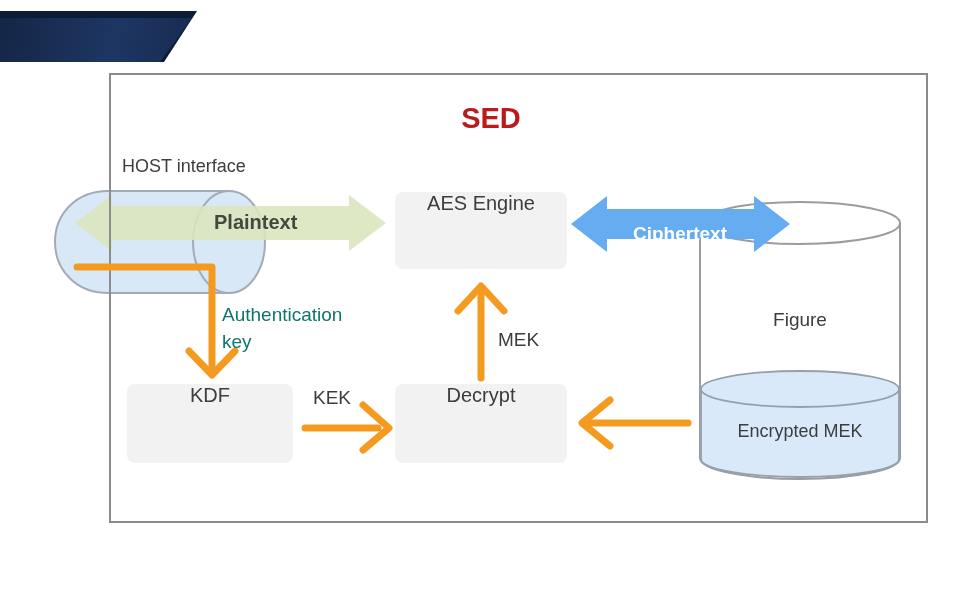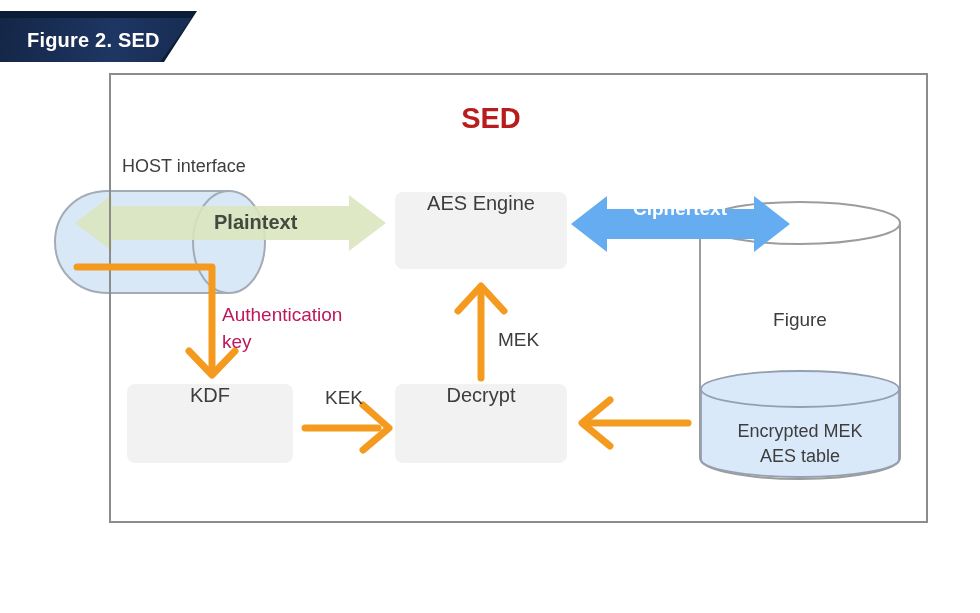--- a/index.html
+++ b/index.html
@@ -52,34 +52,33 @@
   .box-decrypt{left:395px;top:384px;width:172px;height:79px;}
 
   
   .lbl{z-index:3;}
   .storage-label{left:700px;top:309px;width:200px;text-align:center;font-size:19px;}
   .encmek-label{left:700px;top:419px;width:200px;text-align:center;
     font-size:18px;line-height:25px;}
   .encmek-label span{display:block;}
   .plaintext-label{left:214px;top:211px;width:160px;text-align:left;
     font-size:20px;font-weight:bold;color:#45483e;}
-  .ciphertext-label{left:600px;top:198px;width:160px;text-align:center;
+  .ciphertext-label{left:600px;top:223px;width:160px;text-align:center;
     font-size:19px;font-weight:bold;color:#ffffff;}
   .authkey-label{left:222px;top:301px;width:150px;font-size:19px;
-    line-height:27px;color:#be185d;}
-  .kek-label{left:300px;top:387px;width:88px;text-align:center;font-size:19px;}
+    line-height:27px;color:#0f766e;}
+  .kek-label{left:288px;top:387px;width:88px;text-align:center;font-size:19px;}
   .mek-label{left:498px;top:329px;font-size:19px;}
 </style>
 </head>
 <body>
 
 <div class="abs banner">
   <div class="abs banner-dark"></div>
   <div class="abs banner-main"></div>
-  <div class="abs banner-label">Figure 2. SED</div>
 </div>
 
 <div class="abs frame"></div>
 
 <div class="abs diagram-title">SED</div>
 <div class="abs host-label">HOST interface</div>
 
 <svg class="abs layer" width="980" height="613" viewBox="0 0 980 613">
 
   <g>
@@ -127,19 +126,18 @@
 <div class="abs box box-kdf">
   <span>KDF</span>
 </div>
 <div class="abs box box-decrypt">
   <span>Decrypt</span>
 </div>
 
 <div class="abs lbl storage-label">Figure</div>
 <div class="abs lbl encmek-label">
   <span>Encrypted MEK</span>
-  <span>AES table</span>
 </div>
 <div class="abs lbl plaintext-label">Plaintext</div>
 <div class="abs lbl ciphertext-label">Ciphertext</div>
 <div class="abs lbl authkey-label">Authentication key</div>
 <div class="abs lbl kek-label">KEK</div>
 <div class="abs lbl mek-label">MEK</div>
 
 </body></html>

